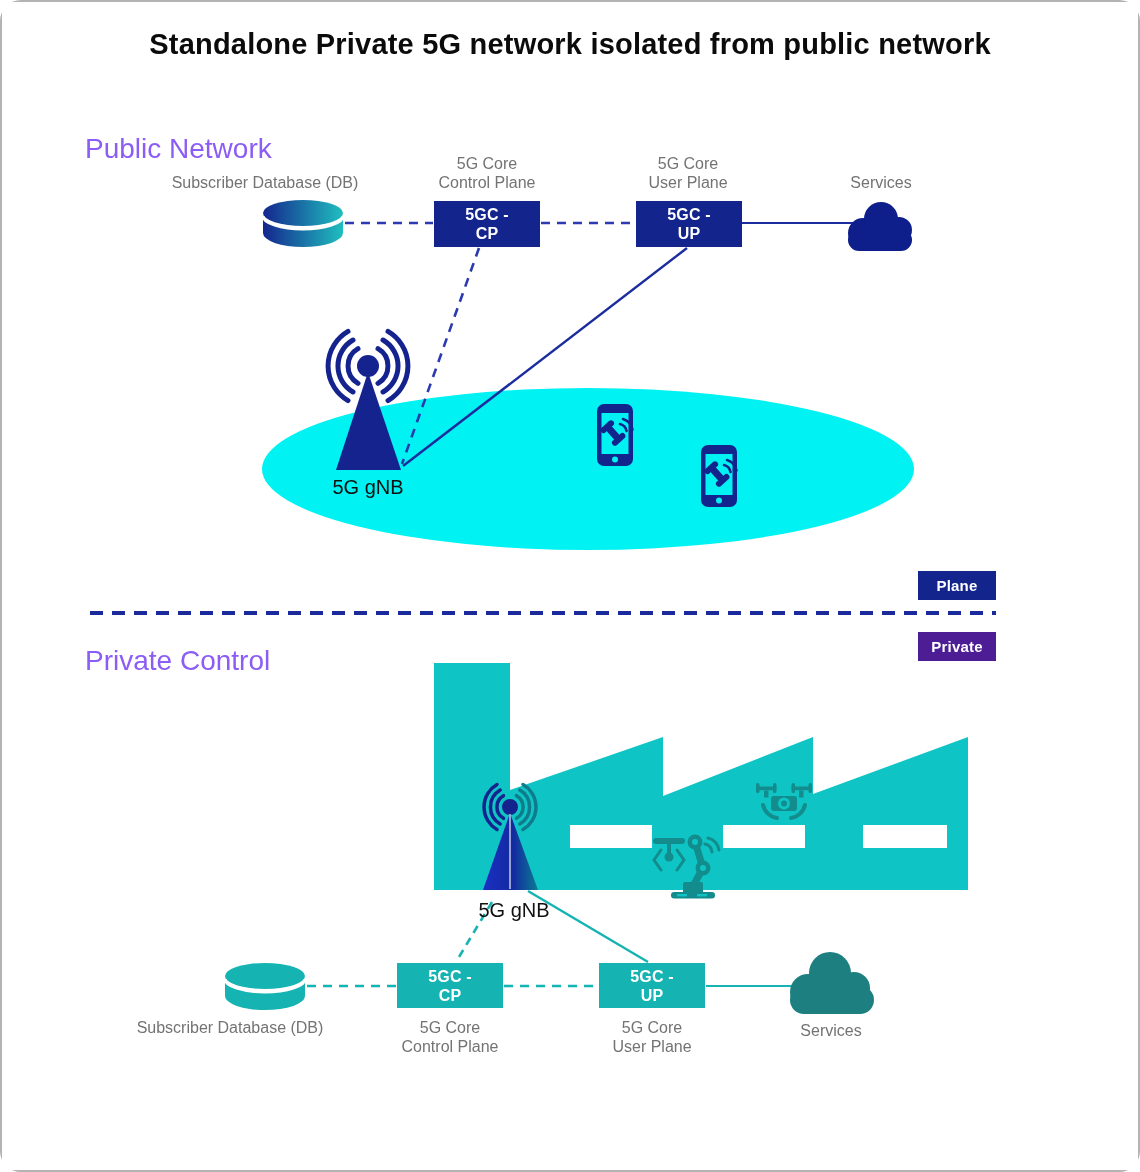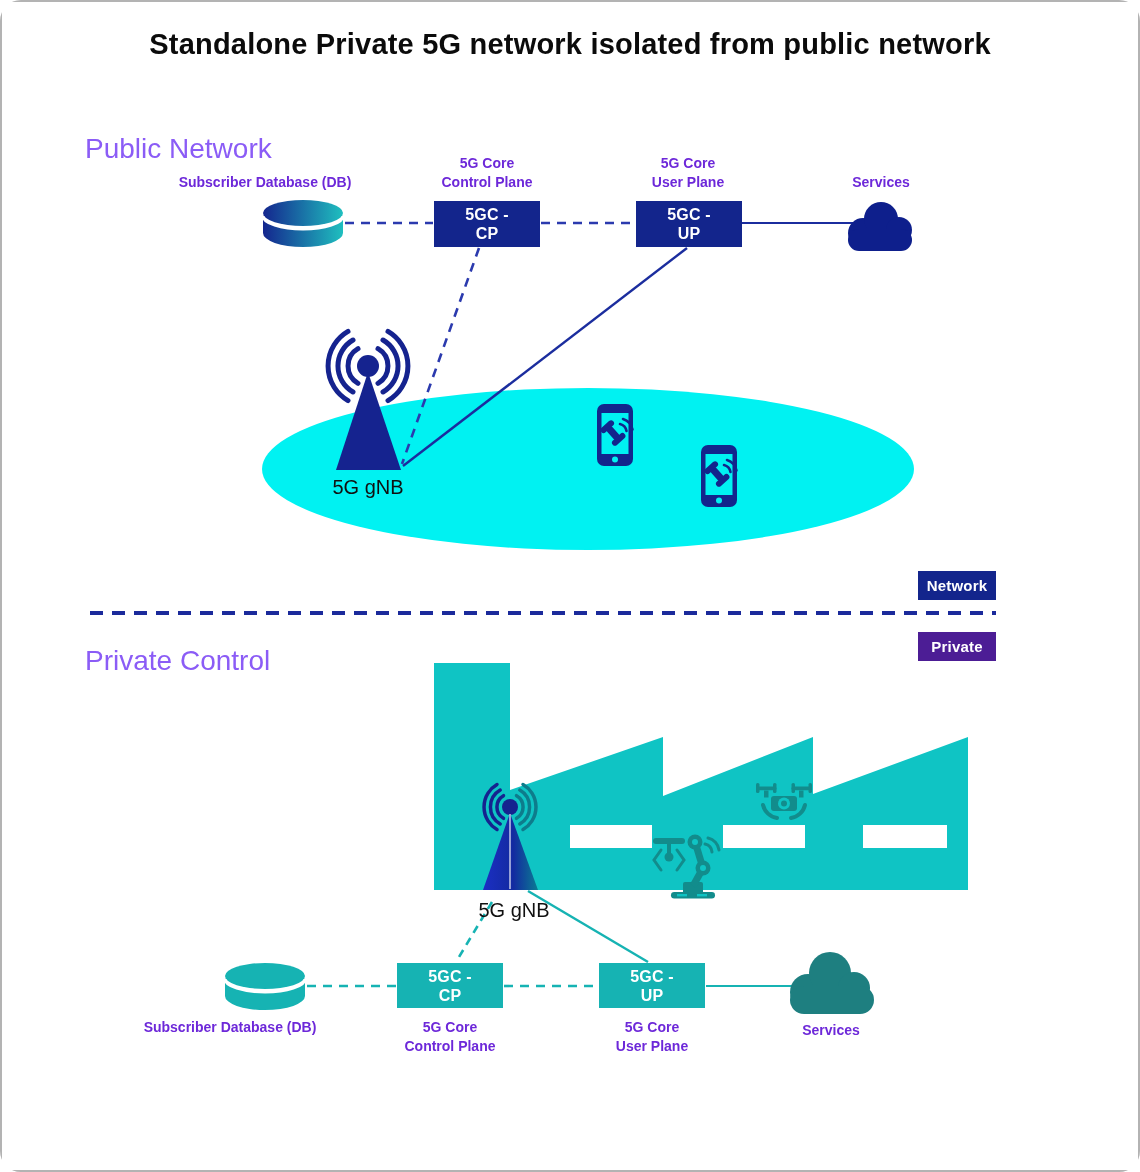--- a/index.html
+++ b/index.html
@@ -5,21 +5,21 @@
   html,body{margin:0;padding:0;background:#fff;}
   #canvas{
     position:relative;width:1140px;height:1172px;background:#fff;overflow:hidden;
     font-family:"Liberation Sans","DejaVu Sans",sans-serif;color:#141414;border-radius:21px;
   }
   .frame{position:absolute;inset:0;border:2px solid #B3B3B3;pointer-events:none;}
   .abs{position:absolute;}
   .ctr{text-align:center;}
   #title{left:0;top:28px;width:1140px;font-size:29px;font-weight:700;color:#0B0B0B;letter-spacing:.2px;}
   .section-heading{font-size:28px;font-weight:400;color:#8b5cf6;}
-  .lbl{font-size:14px;font-weight:700;color:#6d28d9;line-height:19px;}
+  .lbl{font-size:16px;font-weight:400;color:#737373;line-height:19px;}
   .gnb-lbl{font-size:20px;font-weight:500;color:#101010;}
   .netbox{
     display:flex;flex-direction:column;align-items:center;justify-content:center;
     color:#fff;font-weight:700;font-size:16px;line-height:19px;letter-spacing:.2px;
   }
   .navy-box{background:#13258C;}
   .teal-box{background:#16B3B3;}
   .badge{
     display:flex;align-items:center;justify-content:center;color:#fff;
     font-size:15px;font-weight:600;letter-spacing:.2px;
@@ -205,21 +205,21 @@
     <div>CP</div>
   </div>
 
   <div class="abs netbox navy-box" style="left:636px;top:201px;width:106px;height:46px;">
     <div>5GC -</div>
     <div>UP</div>
   </div>
 
   <div class="abs gnb-lbl ctr" style="left:308px;top:476px;width:120px;">5G gNB</div>
 
-  <div class="abs badge navy-box" style="left:918px;top:571px;width:78px;height:29px;">Network</div>
+  <div class="abs badge navy-box" style="left:918px;top:571px;width:78px;height:29px;">Plane</div>
 
   <div class="abs badge" style="left:918px;top:632px;width:78px;height:29px;background:#4c1d95;">Private</div>
 
   <div class="abs section-heading" style="left:85px;top:645px;">Private Control</div>
 
   <div class="abs gnb-lbl ctr" style="left:454px;top:899px;width:120px;">5G gNB</div>
 
   <div class="abs lbl ctr" style="left:80px;top:1018px;width:300px;">Subscriber Database (DB)</div>
 
   <div class="abs lbl ctr" style="left:380px;top:1018px;width:140px;">

